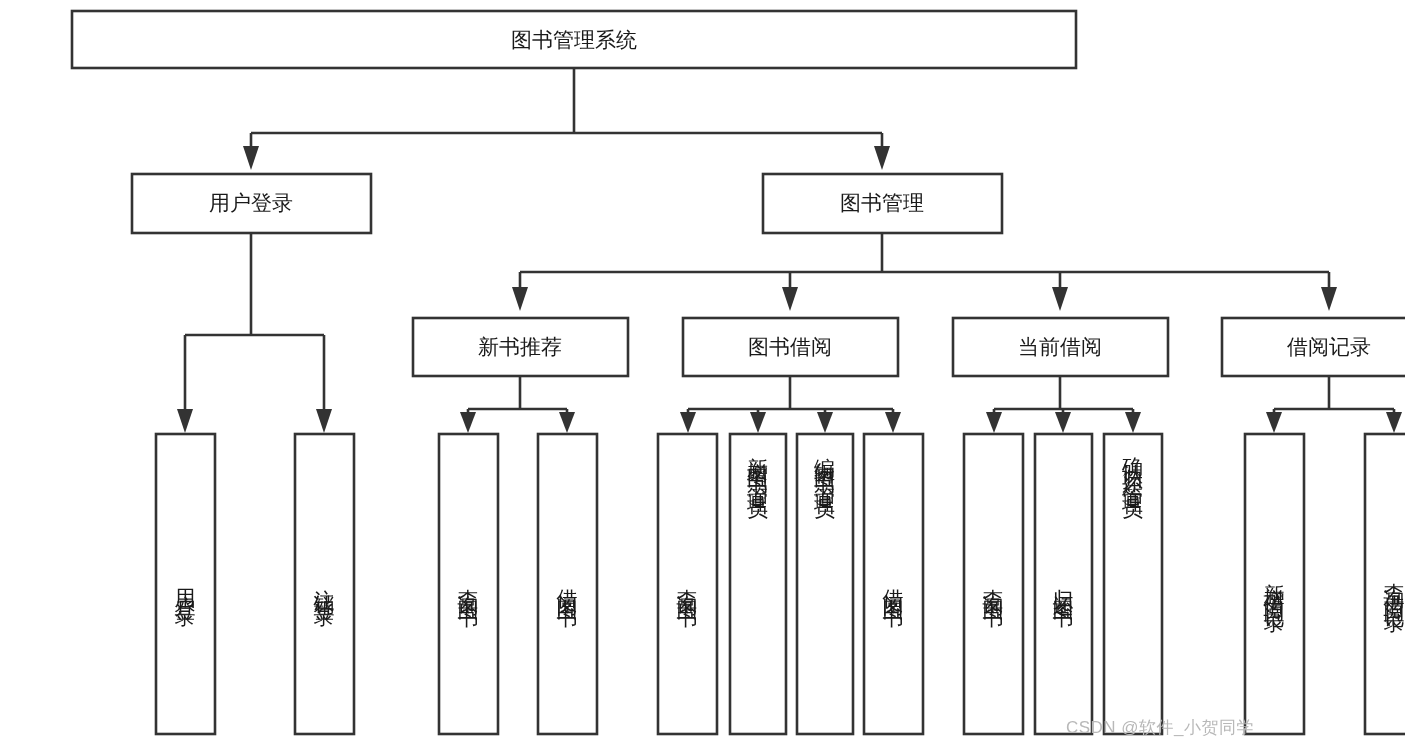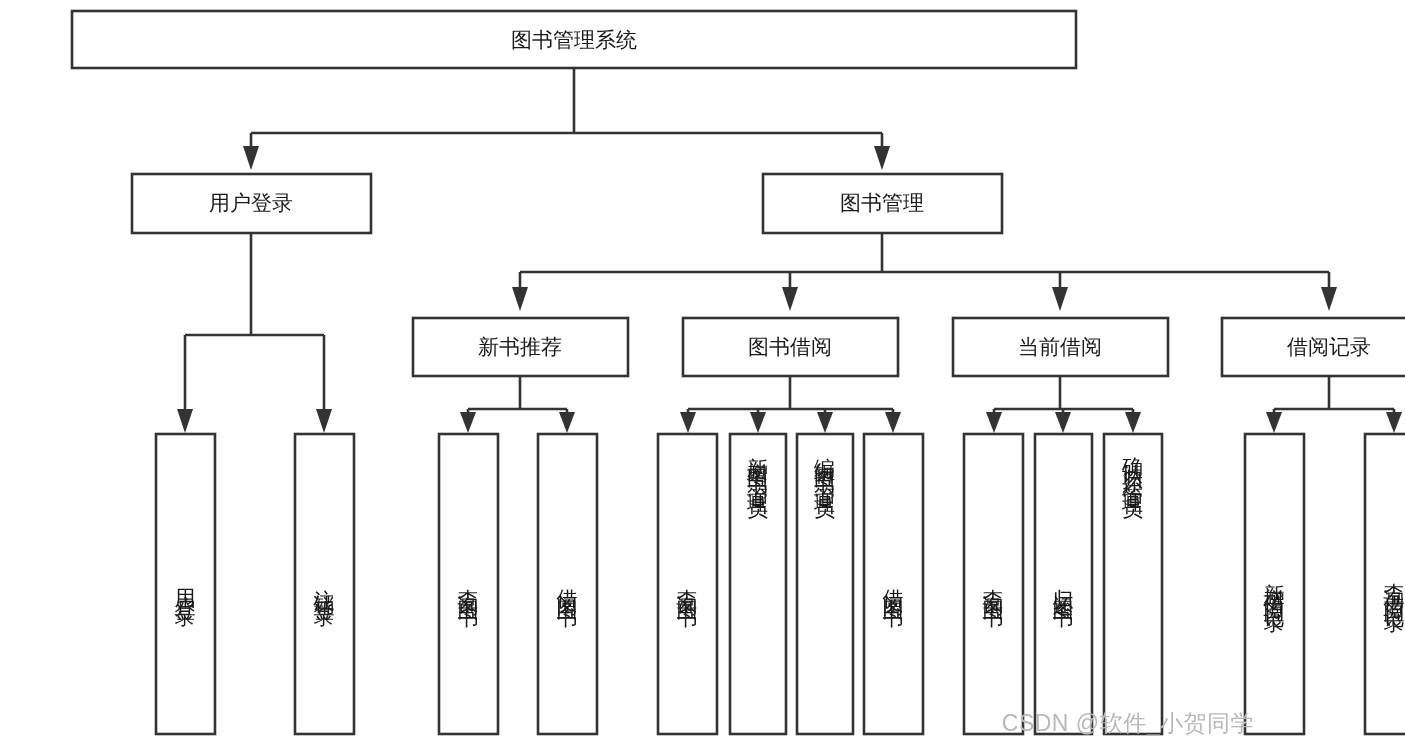--- a/index.html
+++ b/index.html
@@ -46,21 +46,21 @@
     font-size: 21px;
     fill: #1a1a1a;
     text-anchor: middle;
     dominant-baseline: middle;
   }
   .watermark {
     position: absolute;
     right: 14px;
     bottom: 8px;
     font-family: "Liberation Sans", "DejaVu Sans", sans-serif;
-    font-size: 23px;
+    font-size: 17px;
     color: #b8b8b8;
     white-space: nowrap;
     letter-spacing: 0.5px;
   }
 </style>
 </head>
 <body>
 
 <div id="diagram-root">
   <svg class="diagram" viewBox="0 0 1405 747" xmlns="http://www.w3.org/2000/svg">

